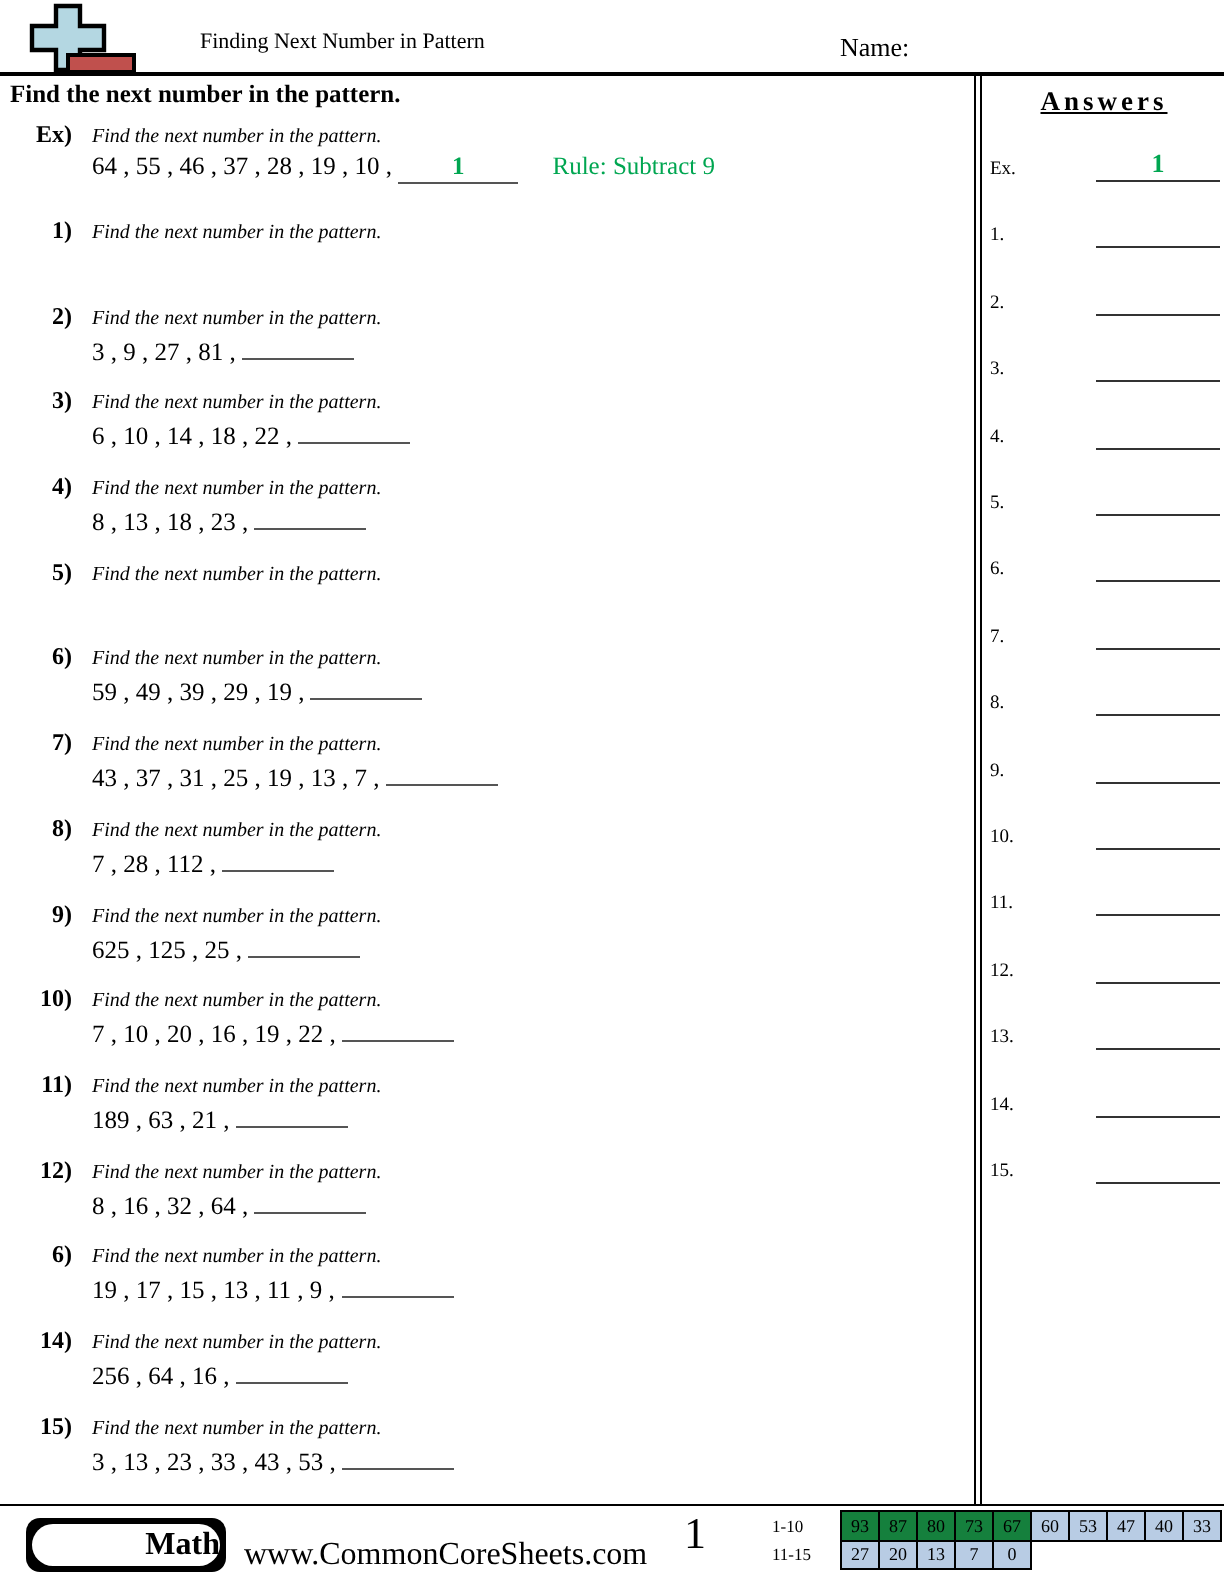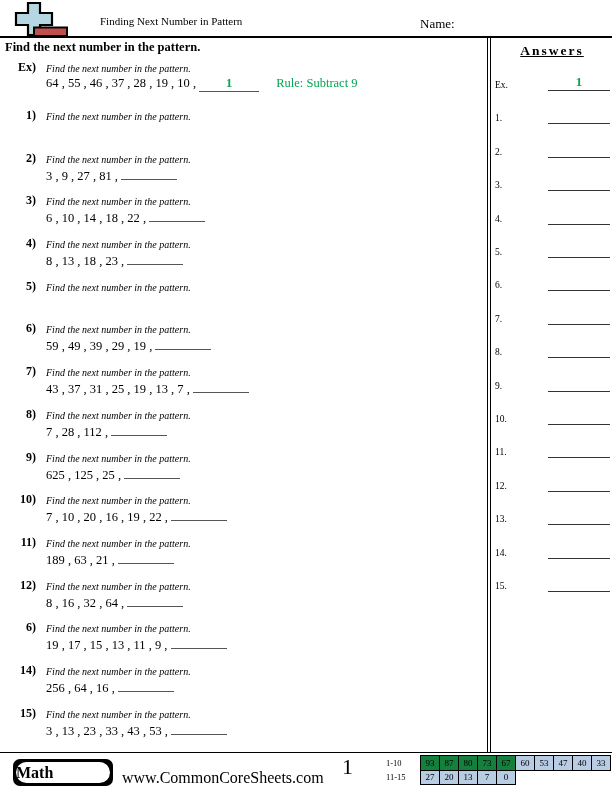--- a/index.html
+++ b/index.html
@@ -46,21 +46,21 @@
   .arow{position:absolute;left:3px;right:2px;height:18px;display:flex;align-items:flex-end;gap:36px;}
   .albl{font-size:9.5px;width:17px;min-width:17px;padding-bottom:1px;}
   .aline{flex:1;border-bottom:1.4px solid #333;text-align:center;font-weight:bold;
          font-size:13px;color:var(--answer-green);height:17px;line-height:17px;}
 
   
   .ftr{position:absolute;left:0;top:752px;width:612px;height:40px;
        border-top:1.6px solid #000;box-sizing:border-box;}
   .mathlogo{position:absolute;left:13px;top:6px;width:100px;height:27px;background:#000;border-radius:7px;}
   .mathlogo .inner{position:absolute;left:3px;right:3px;top:3px;bottom:3px;background:#fff;
-                   border-radius:12px;text-align:left;font-weight:bold;font-size:16px;line-height:21px;}
+                   border-radius:12px;text-align:right;font-weight:bold;font-size:16px;line-height:21px;}
   .site{position:absolute;left:122px;top:16px;font-size:16px;}
   .pageno{position:absolute;left:310px;width:75px;top:1px;font-size:22px;text-align:center;}
   .score{position:absolute;right:1px;top:2px;border-collapse:collapse;font-size:9px;}
   .score td{text-align:center;padding:0;}
   .score td.c{border:1px solid #000;width:18px;height:13.5px;background:#15803d;}
   .score td.hl{background:var(--score-blue);margin-top:48px;}
   .score td.lbl{border:none;font-size:8.5px;padding-right:4px;text-align:left;width:30px;background:transparent;font-family:Liberation Serif, serif;}
   .score td.none{border:none;background:transparent;}
 </style>
 </head>

